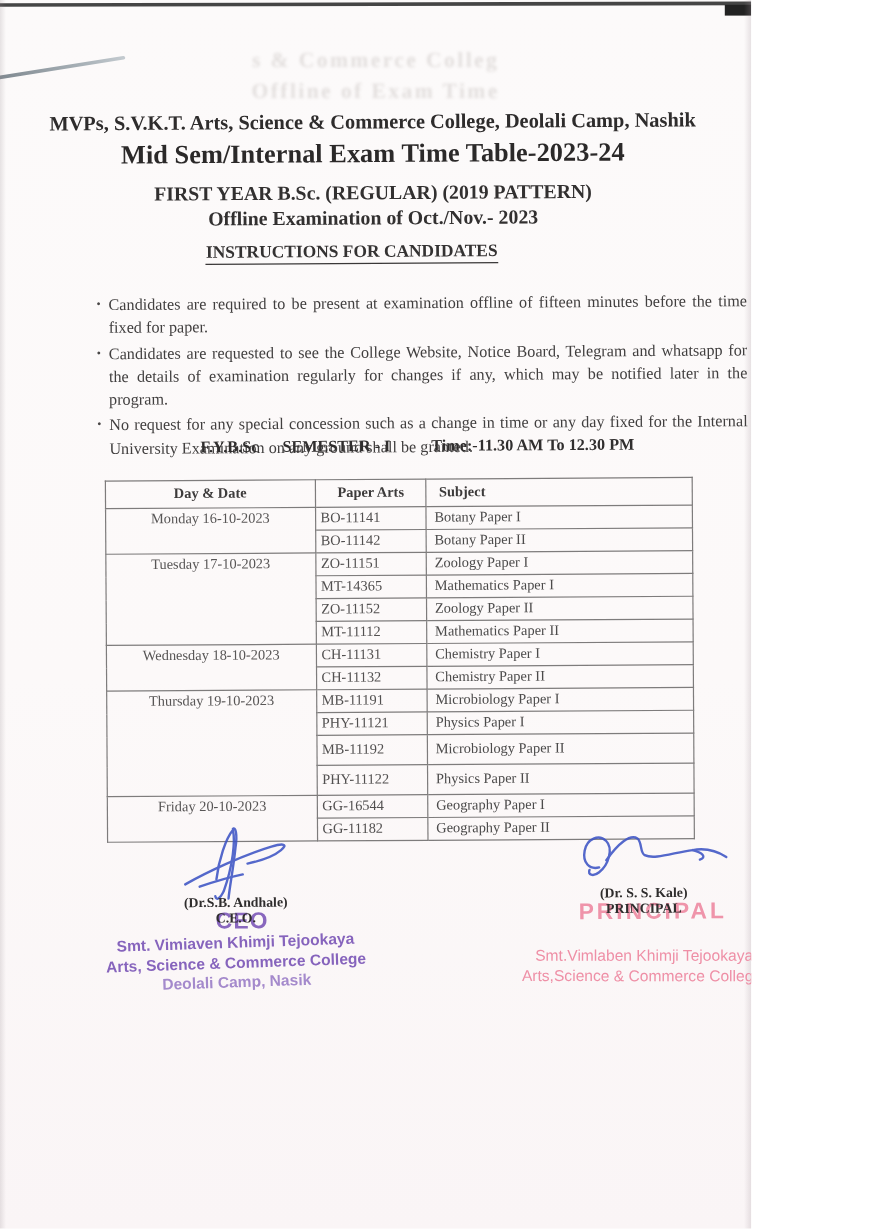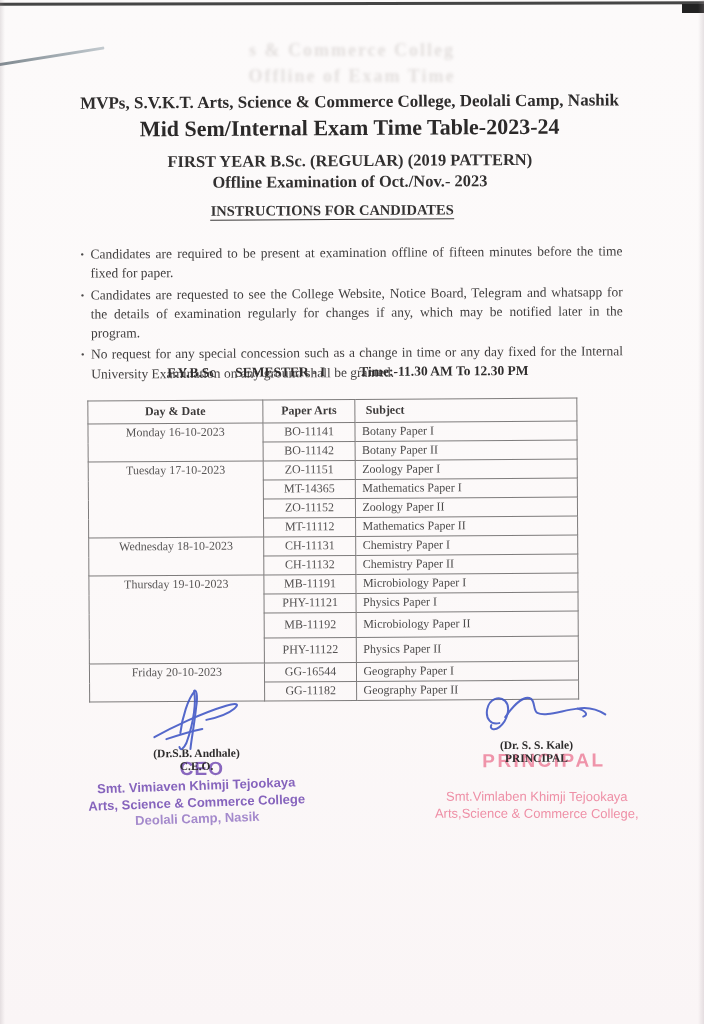--- a/index.html
+++ b/index.html
@@ -1,18 +1,18 @@
 <!DOCTYPE html>
 <html><head>
 <meta charset="utf-8">
 <style>
   html,body{margin:0;padding:0;}
   .page{
     position:relative;
-    width:704px;height:1024px;
+    width:626px;height:1024px;
     background:linear-gradient(180deg,#fcfafa 0%,#fcf9f9 55%,#faf5f6 100%);
     overflow:hidden;
     font-family:"Liberation Serif","DejaVu Serif",serif;
     color:#333;
   }
   
   .scan-top-line{position:absolute;top:2px;left:0;width:100%;height:2.5px;background:#454545;transform:rotate(-0.12deg);}
   .scan-top-blob{position:absolute;top:4px;right:0;width:22px;height:9px;background:#222;}
   .staple{position:absolute;top:55px;left:-5px;width:110px;height:3px;border-radius:2px;
     background:linear-gradient(90deg,#7d878e,#aab3b9 70%,#c4cbd0);transform:rotate(-9deg);}
@@ -42,21 +42,21 @@
     font-size:13.5px;font-weight:bold;color:#302e2e;}
   .sched .time{margin-left:14px;}
 
   table.timetable{position:absolute;top:399px;left:88px;width:490px;
     border-collapse:collapse;font-size:12px;color:#4c4b4b;}
   .timetable th,.timetable td{border:1px solid #7e7c7c;padding:0 4px;height:18px;line-height:1.15;font-weight:normal;}
   .timetable th{height:22px;font-weight:bold;color:#3c3a3a;font-size:12px;}
   .timetable th.c-day,.timetable th.c-code{text-align:center;}
   .timetable th.c-sub{text-align:left;padding-left:10px;}
   .timetable td.day{text-align:center;vertical-align:top;padding-top:2px;color:#585656;}
-  .timetable td.code{text-align:center;color:#525050;}
+  .timetable td.code{text-align:left;color:#525050;}
   .timetable td.subject{text-align:left;padding-left:6px;}
   .timetable tr.tall td{height:24px;}
 
   .sig-block{position:absolute;text-align:center;}
   .sig-left{top:686px;left:85px;width:220px;}
   .sig-right{top:688px;left:405px;width:260px;}
   .sig-ink{display:block;margin:0 auto -6px auto;}
   .sig-name{font-size:11.5px;font-weight:bold;color:#2f2d2d;}
   .desig{position:relative;font-size:11.5px;font-weight:bold;color:#2f2d2d;height:17px;margin-top:1px;}
   .desig .black{position:relative;z-index:2;}

